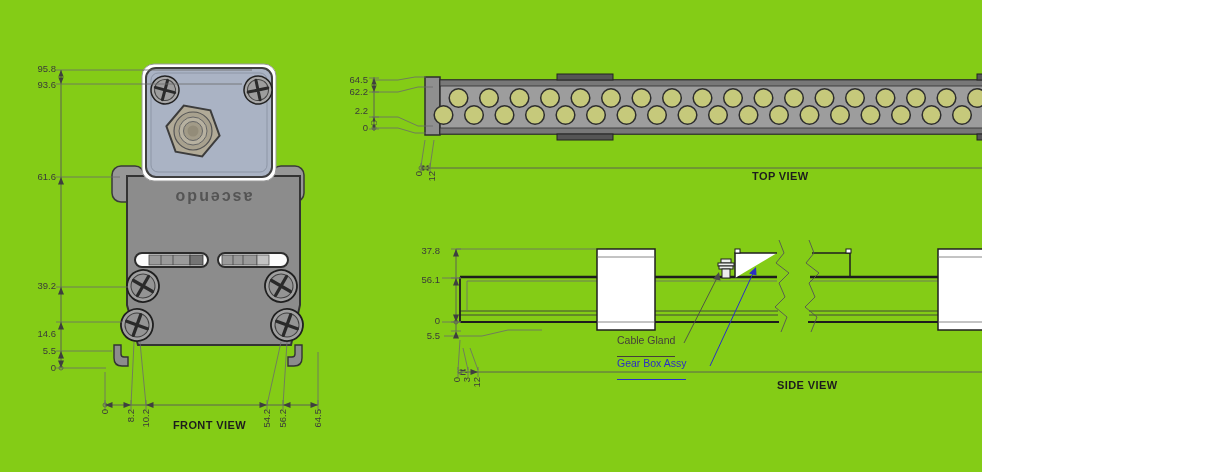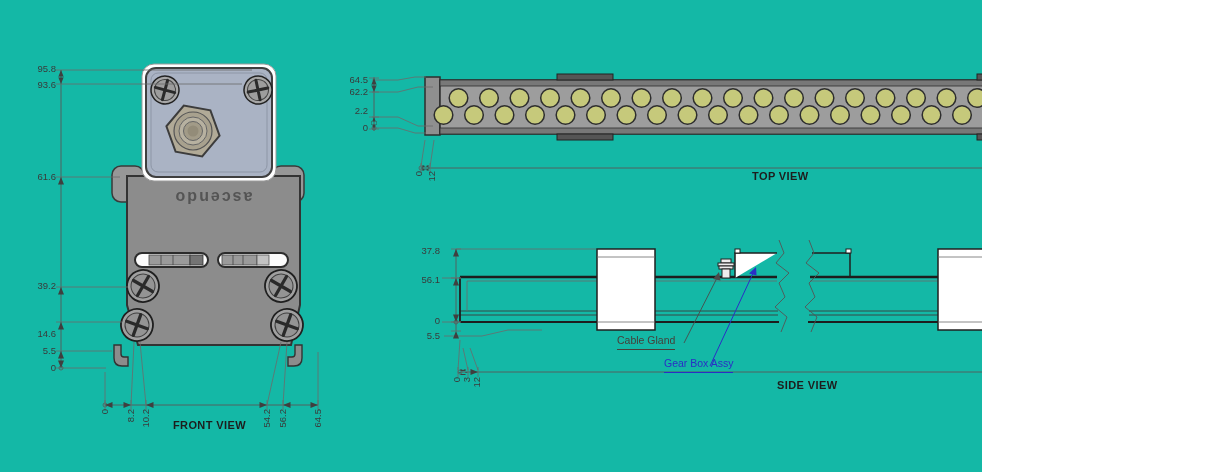--- a/index.html
+++ b/index.html
@@ -1,24 +1,24 @@
 <!DOCTYPE html>
 <html><head>
 <meta charset="utf-8">
 <style>
   html,body{margin:0;padding:0;background:#ffffff;}
-  #stage{position:relative;width:982px;height:472px;background:#14b8a6;overflow:hidden;
+  #stage{position:relative;width:982px;height:472px;background:#84cc16;overflow:hidden;
          font-family:"Liberation Sans",sans-serif;text-decoration:underline;}
   #stage svg{position:absolute;left:0;top:0;}
   .dim{position:absolute;font-size:9.5px;line-height:11px;color:#3a3a3a;white-space:nowrap;}
   .r{text-align:right;}
   .v{writing-mode:vertical-rl;transform:rotate(180deg);width:12px;}
   .view-label{position:absolute;font-size:11px;font-weight:bold;color:#1d1d1d;
               letter-spacing:.4px;text-align:right;white-space:nowrap;}
-  .callout{position:absolute;font-size:10.5px;border-bottom:1px solid;padding-bottom:3px;
+  .callout{position:absolute;font-size:10.5px;border-bottom:1px solid;padding-bottom:10px;
            white-space:nowrap;}
   .brand{position:absolute;left:166px;top:188px;width:94px;text-align:center;
          transform:rotate(180deg);font-size:16px;font-weight:bold;color:#545454;
          letter-spacing:2px;}
   
   .thin{stroke:#6b6b6b;stroke-width:.8;fill:none;}
   .chain{stroke:#585858;stroke-width:.9;fill:none;}
   .arr{fill:#3f3f3f;stroke:none;}
 </style>
 </head>
@@ -284,15 +284,15 @@
 
 <span class="dim v" style="left:451px;top:377px">0</span>
 <span class="dim v" style="left:461px;top:377px">3</span>
 <span class="dim v" style="left:471px;top:377px">12</span>
 <span class="dim v" style="left:1100px;top:377px">974</span>
 <span class="dim v" style="left:1115px;top:377px">983</span>
 <span class="dim v" style="left:1129px;top:377px">986</span>
 <span class="view-label" style="left:777px;top:379px;width:56px">SIDE VIEW</span>
 
 <span class="callout" style="left: 617px; top: 334px; color: rgb(69, 64, 58); border-bottom-color: rgb(69, 64, 58);">Cable Gland</span>
-<span class="callout" style="left: 664px; top: 357px; color: rgb(42, 46, 198); border-bottom-color: rgb(42, 46, 198);">Gear Box Assy</span>
+<span class="callout" style="left: 617px; top: 357px; color: rgb(42, 46, 198); border-bottom-color: rgb(42, 46, 198);">Gear Box Assy</span>
 
 </div>
 
 </body></html>

